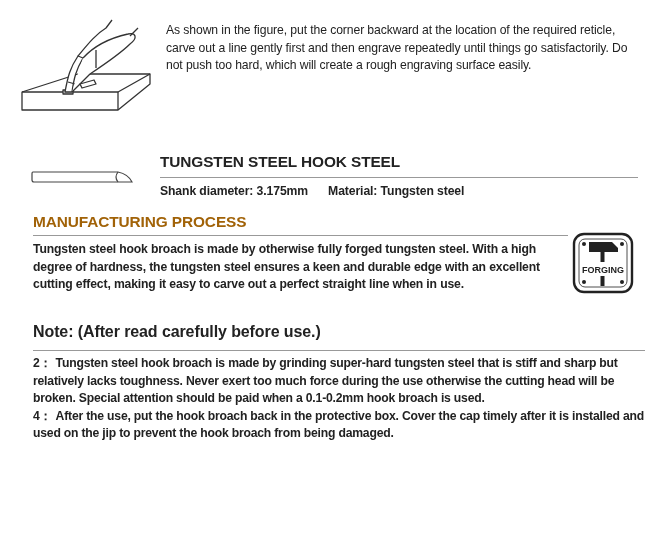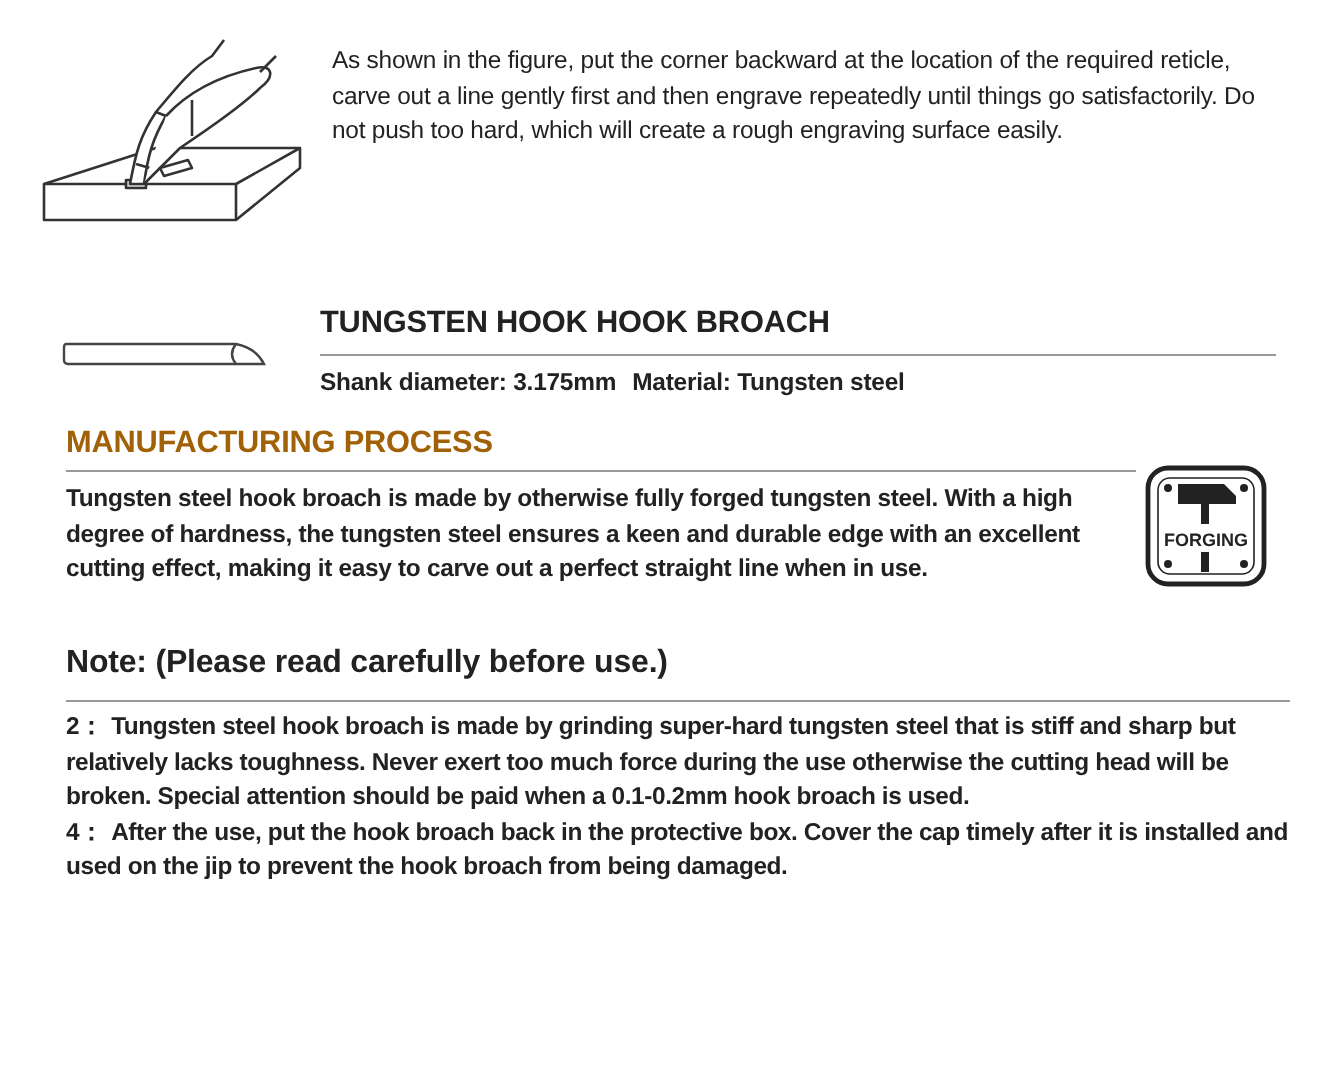--- a/index.html
+++ b/index.html
@@ -19,21 +19,21 @@
 
     
     .broach-icon { left: 30px; top: 168px; width: 104px; height: 18px; }
     .product-title {
       left: 160px; top: 153px; font-size: 15.4px; font-weight: bold; color: #222;
       letter-spacing: -0.1px;
     }
     .product-rule { left: 160px; top: 177px; width: 478px; height: 1px; background: #999; }
     .spec-row {
       left: 160px; top: 184px; font-size: 12.2px; font-weight: bold; color: #222;
-      display: flex; gap: 8px; letter-spacing: -0.1px;
+      display: flex; gap: 20px; letter-spacing: -0.1px;
     }
 
     
     .mfg-title {
       left: 33px; top: 213px; font-size: 15.4px; font-weight: bold; color: #a16207;
       letter-spacing: -0.1px;
     }
     .mfg-rule { left: 33px; top: 235px; width: 535px; height: 1px; background: #999; }
     .mfg-text {
       left: 33px; top: 241px; width: 528px;
@@ -82,21 +82,21 @@
 
 <div class="abs intro-text">As shown in the figure, put the corner backward at the location of the required reticle, carve out a line gently first and then engrave repeatedly until things go satisfactorily. Do not push too hard, which will create a rough engraving surface easily.</div>
 
 <div class="abs broach-icon">
   <svg width="104" height="18" viewBox="0 0 104 18" fill="none" stroke="#444" stroke-width="1.2">
     <path d="M3 4 L78 4 L88 4 Q98 6 102 14 L4 14 Q2 14 2 12 L2 6 Q2 4 3 4 Z" fill="#fff"></path>
     <path d="M88 4 Q84 9 88 14"></path>
   </svg>
 </div>
 
-<div class="abs product-title">TUNGSTEN HOOK HOOK BROACH</div>
+<div class="abs product-title">TUNGSTEN STEEL HOOK STEEL</div>
 <div class="abs product-rule"></div>
 <div class="abs spec-row">
   <span>Shank diameter: 3.175mm</span>
   <span>Material: Tungsten steel</span>
 </div>
 
 <div class="abs mfg-title">MANUFACTURING PROCESS</div>
 <div class="abs mfg-rule"></div>
 <div class="abs mfg-text">Tungsten steel hook broach is made by otherwise fully forged tungsten steel. With a high degree of hardness, the tungsten steel ensures a keen and durable edge with an excellent cutting effect, making it easy to carve out a perfect straight line when in use.</div>
 
@@ -110,18 +110,18 @@
     <circle cx="50" cy="50" r="2" fill="#222"></circle>
 
     <path d="M17 10 L40 10 L46 16 L46 20 L17 20 Z" fill="#222"></path>
 
     <rect x="28.5" y="20" width="4" height="10" fill="#222"></rect>
     <rect x="28.5" y="44" width="4" height="10" fill="#222"></rect>
     <text x="31" y="41" text-anchor="middle" font-family="Liberation Sans, sans-serif" font-size="9" font-weight="bold" fill="#222">FORGING</text>
   </svg>
 </div>
 
-<div class="abs note-title">Note: (Please read carefully before use.)</div>
+<div class="abs note-title">Note: (After read carefully before use.)</div>
 <div class="abs note-rule"></div>
 <ul class="abs note-list">
   <li><span class="note-num">2：</span><span>Tungsten steel hook broach is made by grinding super-hard tungsten steel that is stiff and sharp but relatively lacks toughness. Never exert too much force during the use otherwise the cutting head will be broken. Special attention should be paid when a 0.1-0.2mm hook broach is used.</span></li>
   <li><span class="note-num">4：</span><span>After the use, put the hook broach back in the protective box. Cover the cap timely after it is installed and used on the jip to prevent the hook broach from being damaged.</span></li>
 </ul>
 
 </body></html>

